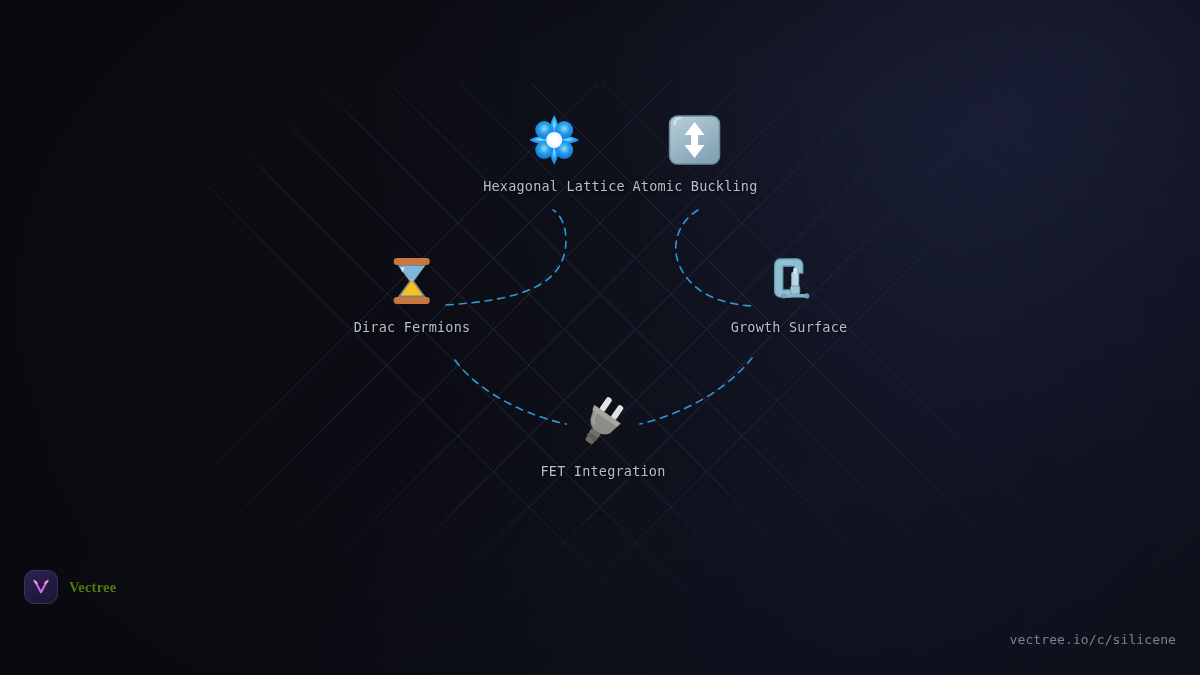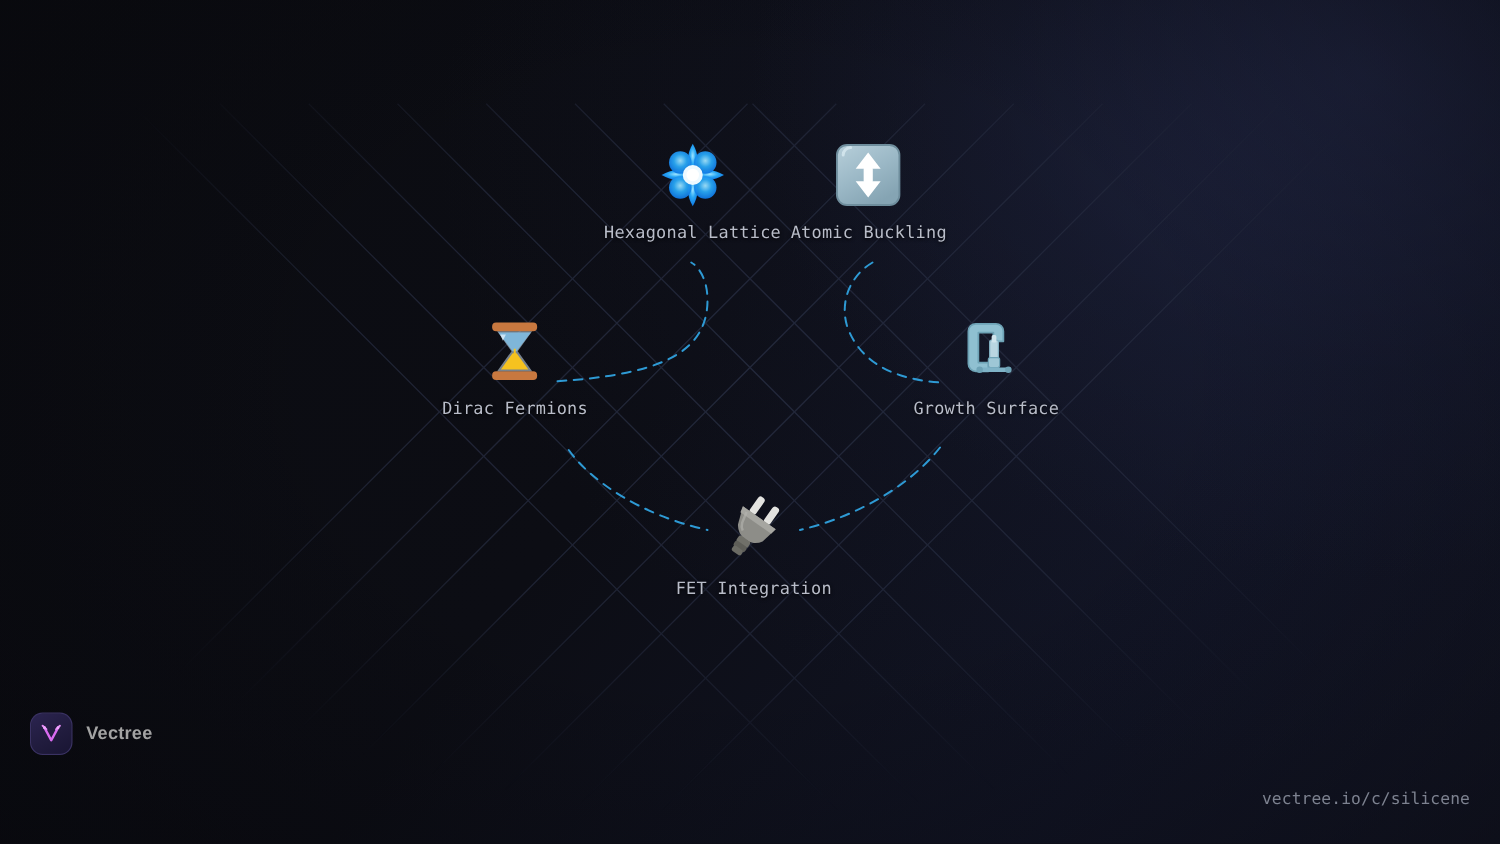--- a/index.html
+++ b/index.html
@@ -87,24 +87,24 @@
     width: 34px; height: 34px;
     border-radius: 10px;
     background: linear-gradient(150deg, #2b2450 0%, #211c3e 55%, #191533 100%);
     border: 1px solid #3a3263;
     display: flex;
     align-items: center;
     justify-content: center;
     flex: 0 0 auto;
   }
   #brand-name {
-    font-family: Liberation Sans, sans-serif;
+    font-family: Liberation Serif, serif;
     font-size: 14.5px;
     font-weight: bold;
-    color: #a3a3a3;
+    color: #4d7c0f;
     letter-spacing: 0.2px;
   }
   #page-title {
     position: absolute;
     left: 24px;
     top: 53px;
     font-family: "DejaVu Sans Mono", "Liberation Mono", monospace;
     font-size: 37px;
     font-weight: bold;
     color: #ffffff;

